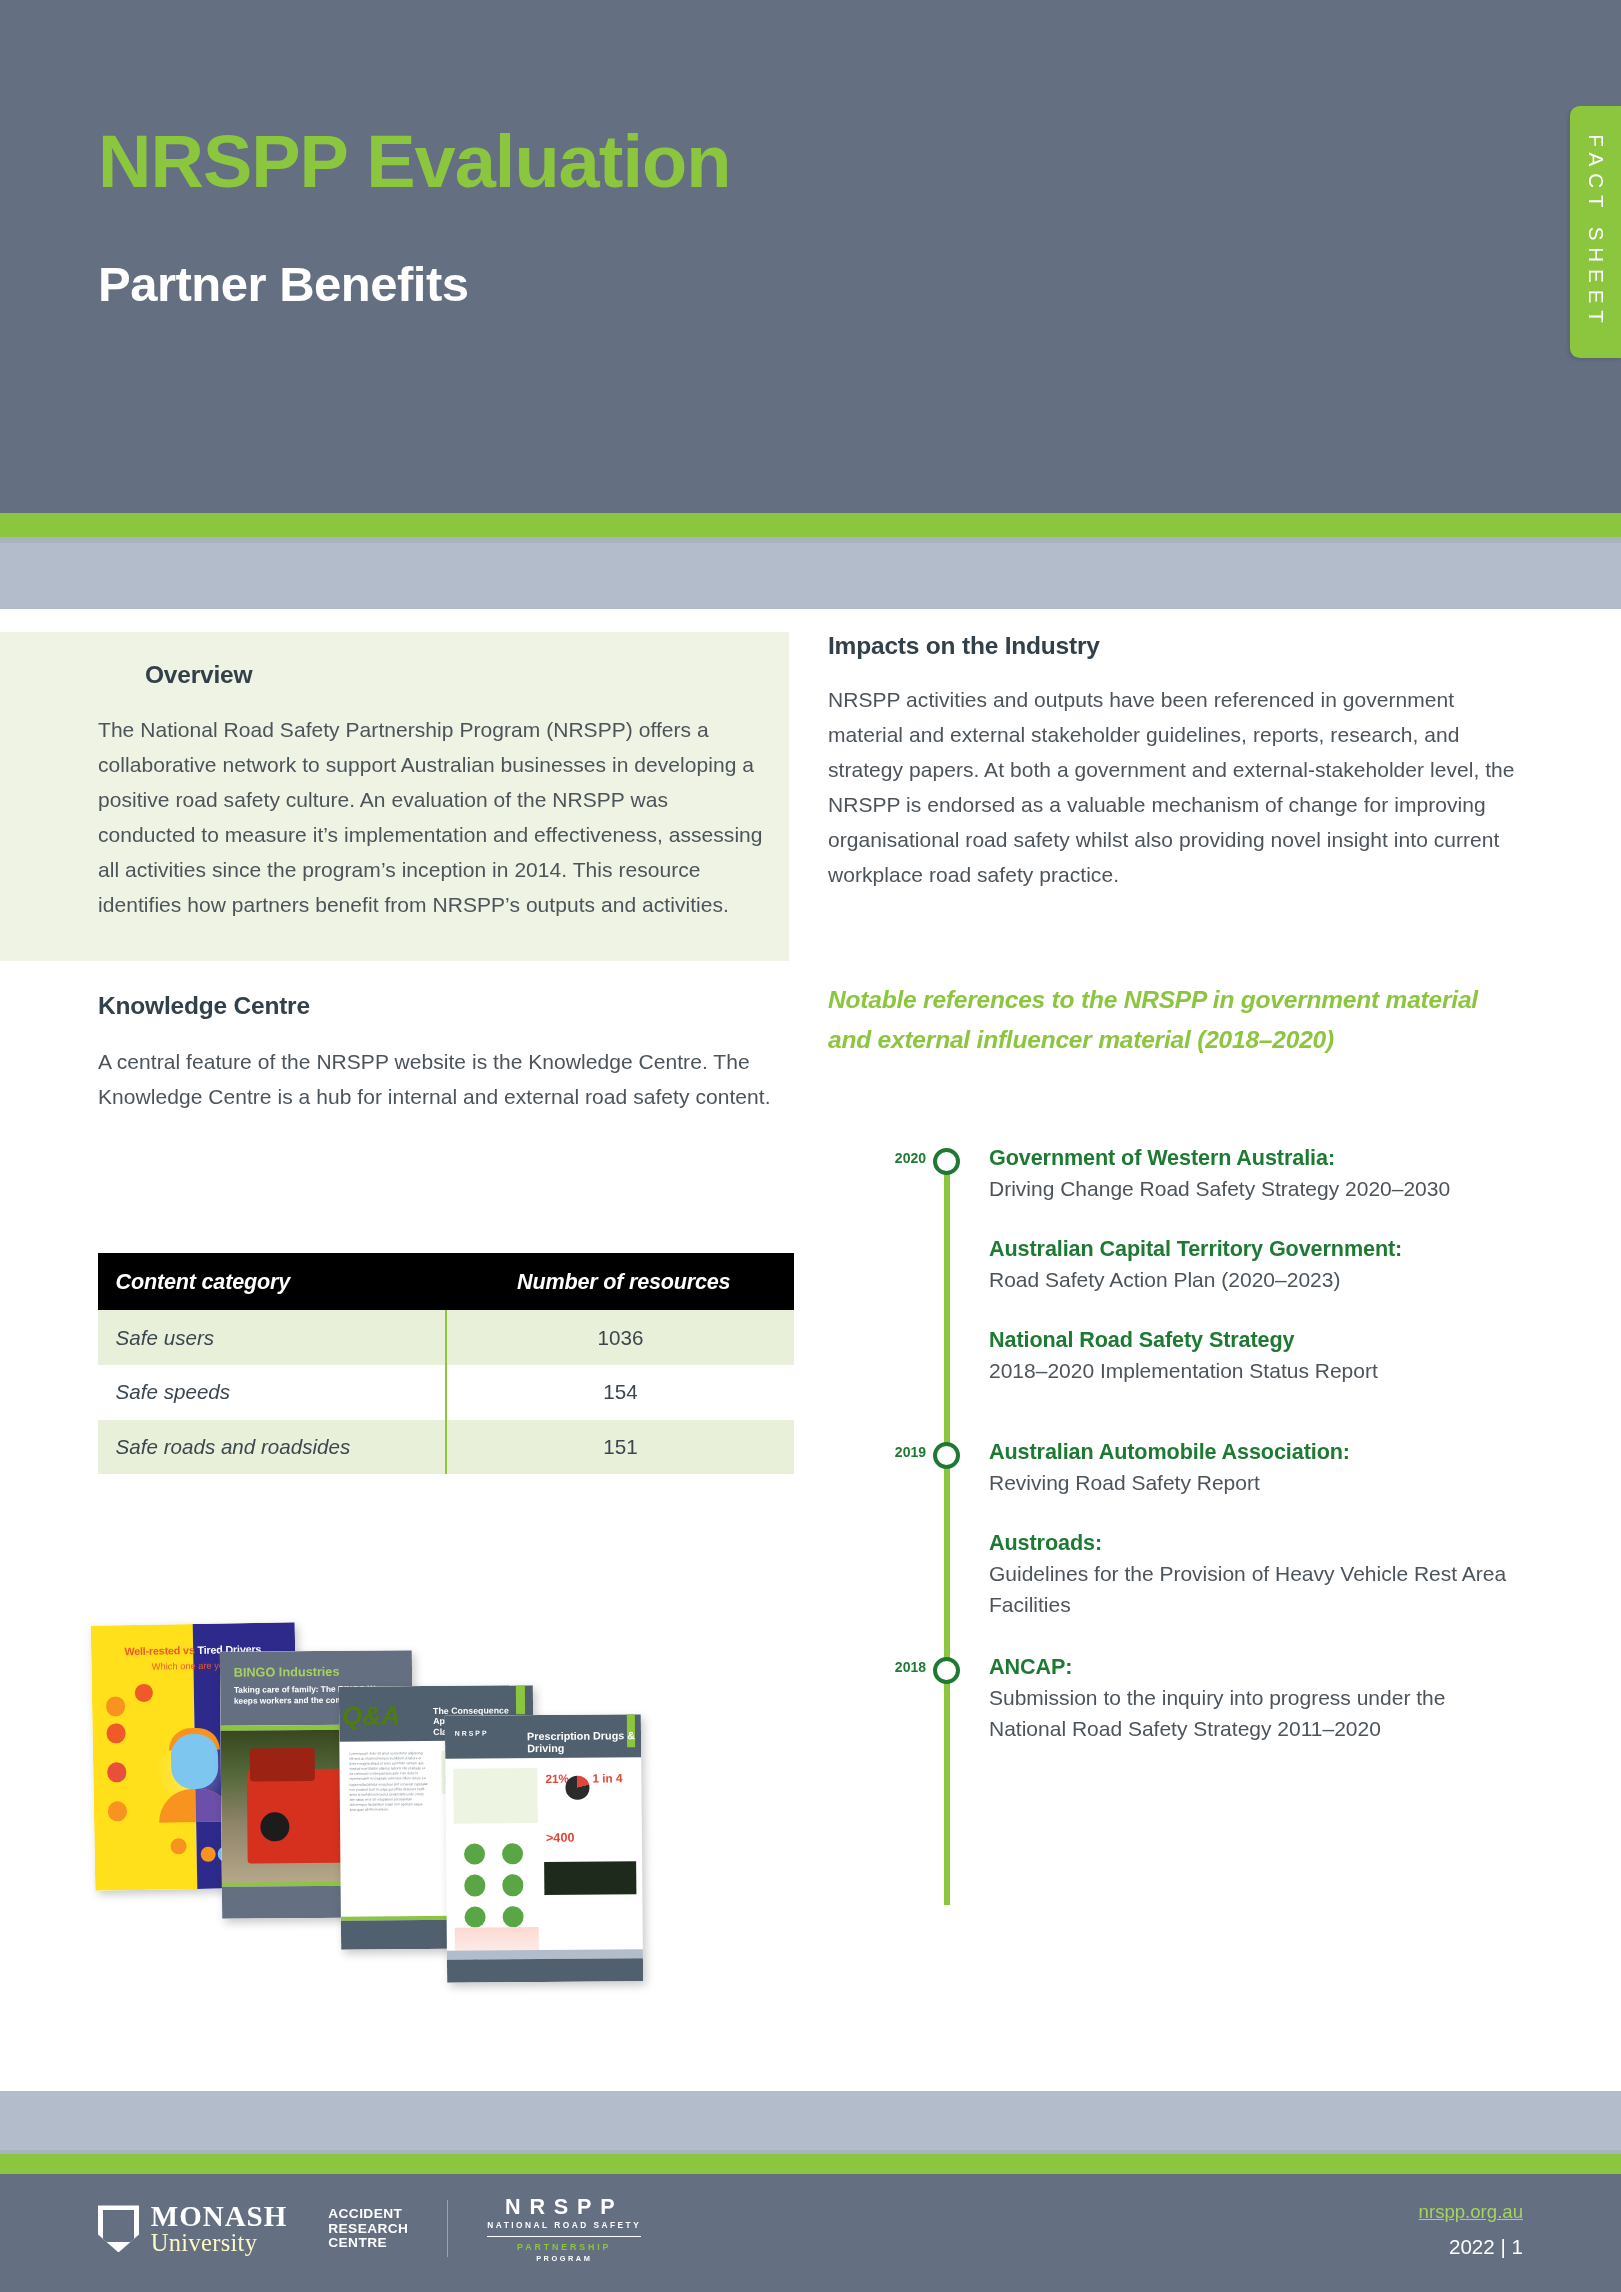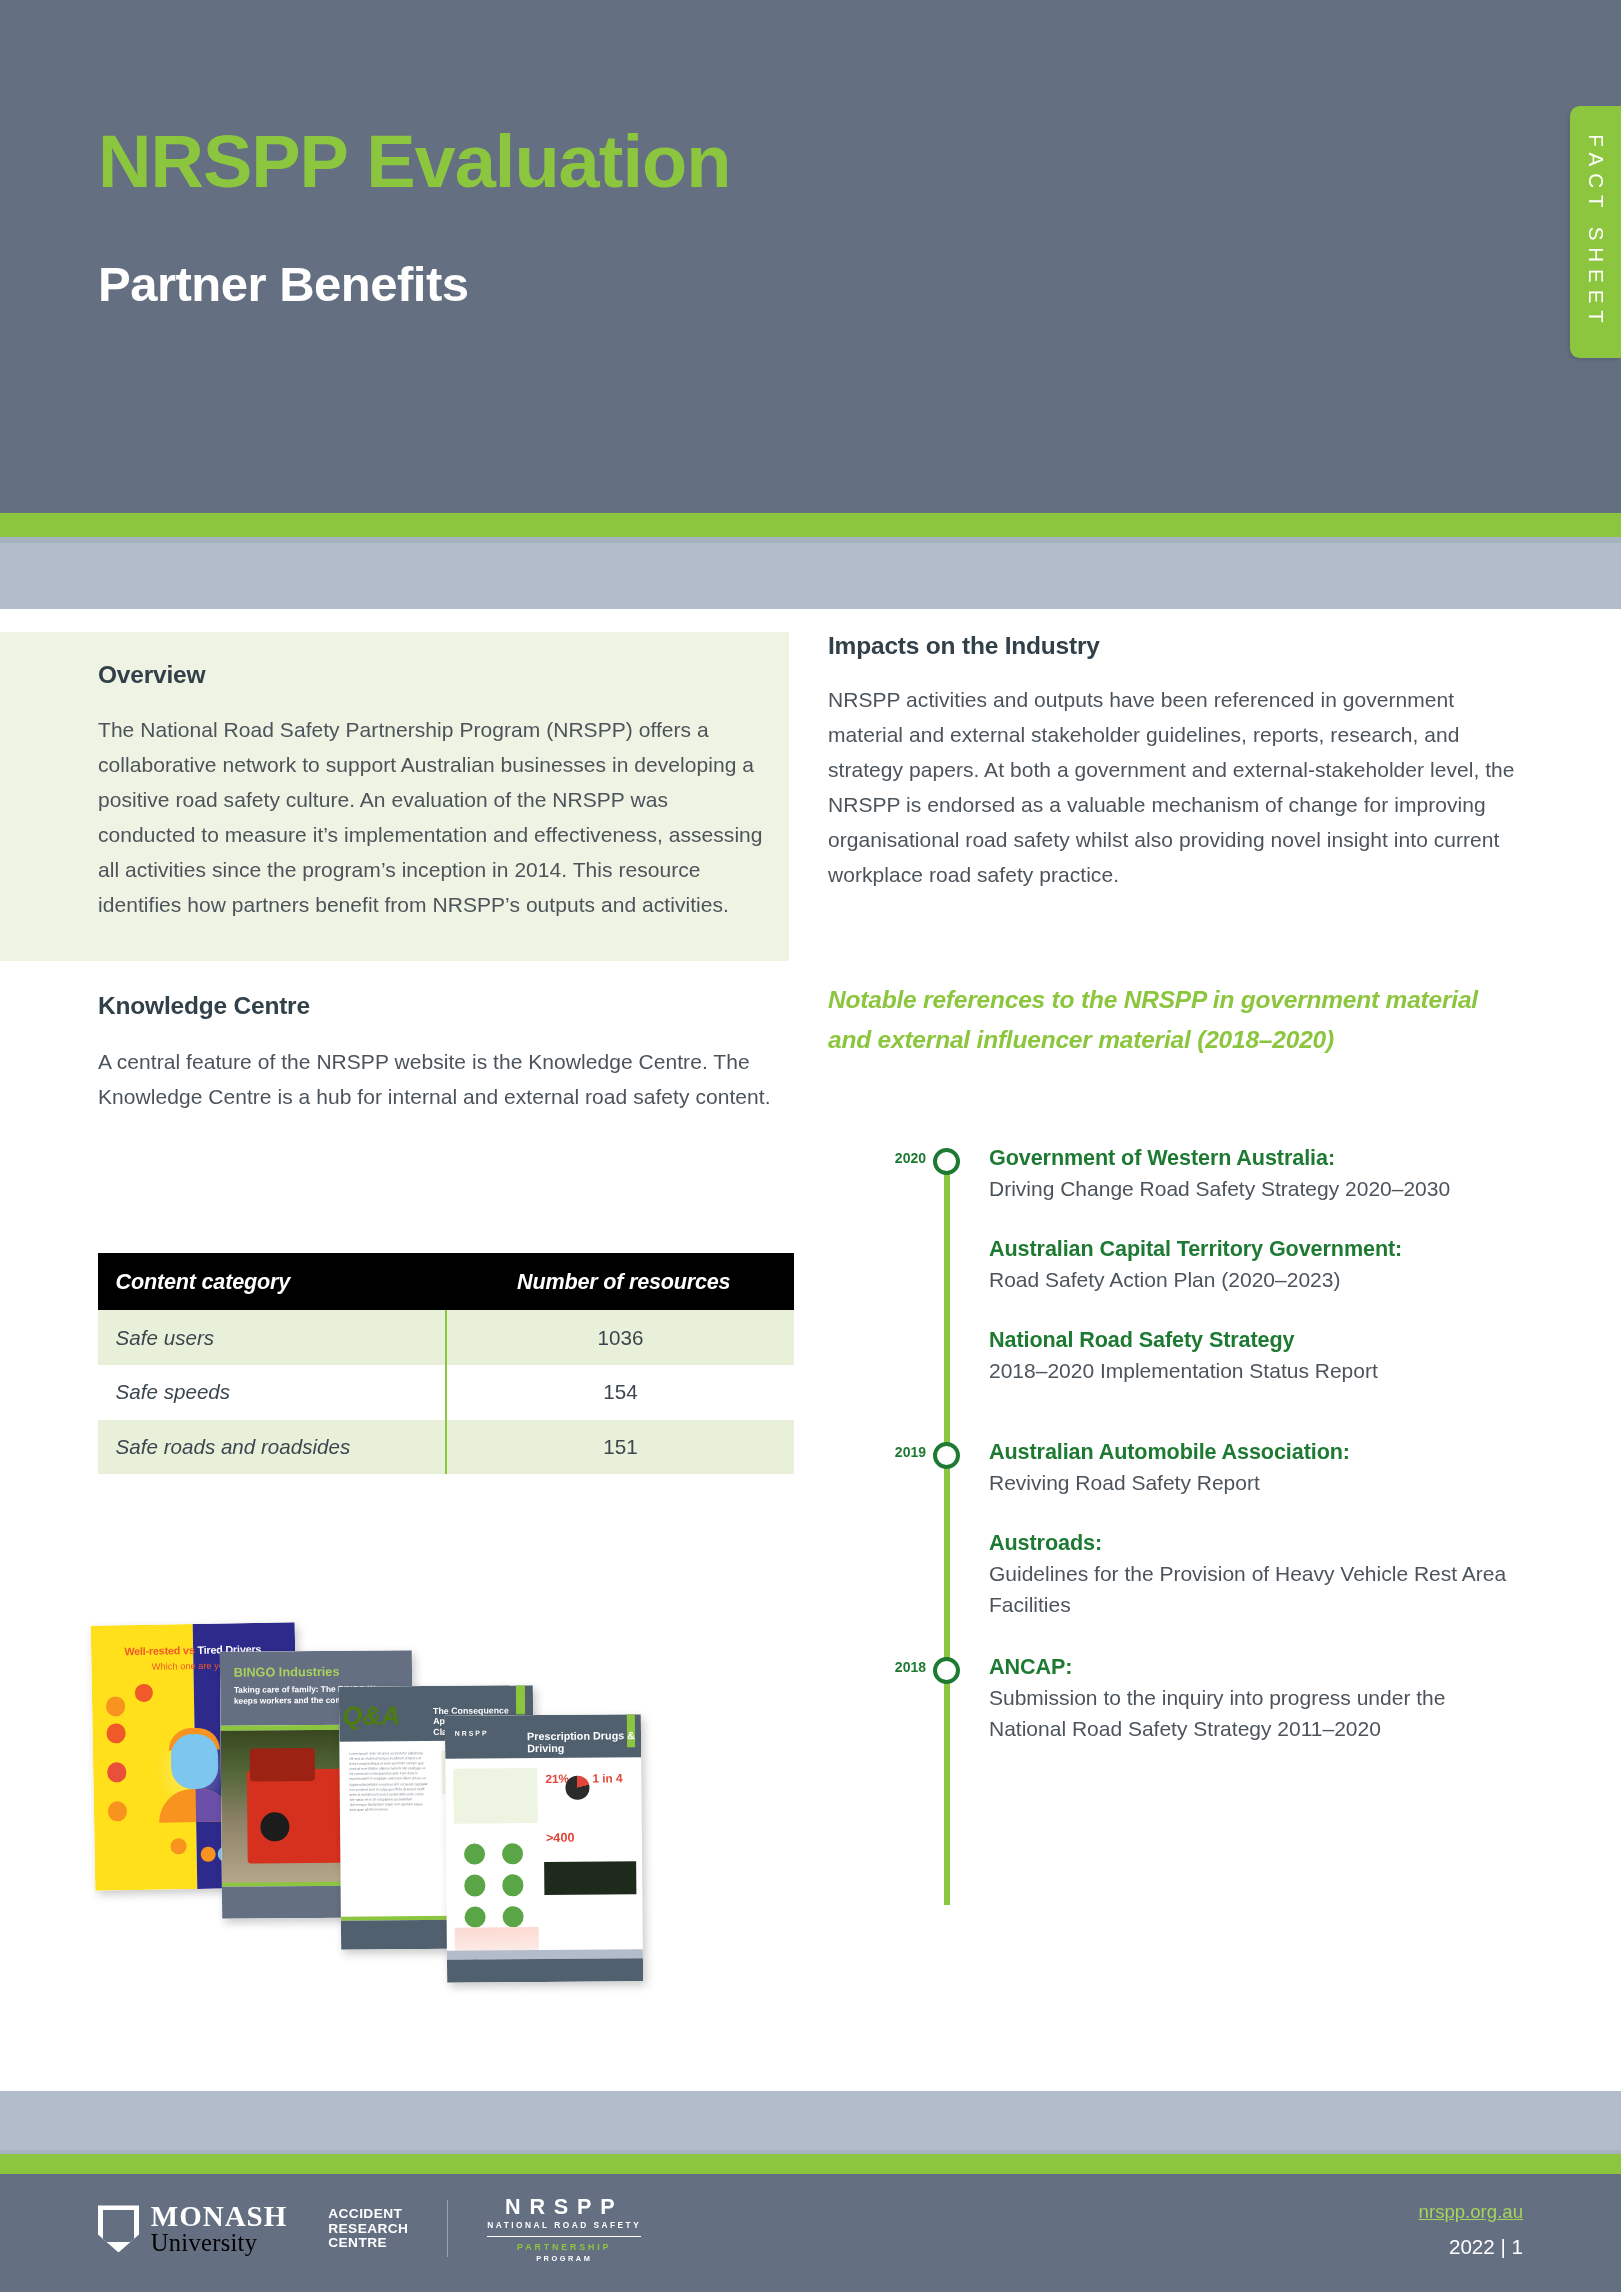--- a/index.html
+++ b/index.html
@@ -55,20 +55,21 @@
   }
 
   
   .overview-panel{
     position:absolute;left:0;top:632px;width:789px;height:329px;
     background:#eff3e3;
   }
   .section-heading{
     font-size:24.5px;font-weight:700;color:#32404a;
     letter-spacing:-0.2px;
+    margin-left:47px;
   }
   .body-text{
     font-size:21px;color:#4c545b;line-height:35px;
     letter-spacing:0.05px;
   }
   .overview-heading{position:absolute;left:98px;top:29px;}
   .overview-body{position:absolute;left:98px;top:80px;width:667px;}
 
   
   .impacts{position:absolute;left:828px;top:632px;width:706px;}
@@ -226,21 +227,21 @@
     width:41px;height:47px;background:#ffffff;
     clip-path:polygon(0 0,100% 0,100% 62%,50% 100%,0 62%);
     position:relative;
   }
   .monash-shield::after{
     content:"";position:absolute;left:4.9px;top:4.9px;right:4.9px;bottom:22%;
     background:#646f82;
   }
   .monash-text{line-height:1;}
   .monash-text .m1{font-family:"Liberation Serif", serif;font-size:29px;font-weight:700;color:#fff;letter-spacing:1px;}
-  .monash-text .m2{font-family:"Liberation Serif", serif;font-size:24.5px;color:#000000;letter-spacing:0.3px;}
+  .monash-text .m2{font-family:"Liberation Serif", serif;font-size:24.5px;color:#fef9c3;letter-spacing:0.3px;}
   .arc-text{margin-left:41px;line-height:14.7px;font-size:13.7px;font-weight:700;color:#ffffff;letter-spacing:0.4px;}
   .logo-div{width:1px;height:57px;background:#9aa3b1;margin-left:39px;margin-right:39px;}
   .nrspp-logo{text-align:center;line-height:1;}
   .nrspp-logo .n1{font-size:21.6px;font-weight:700;color:#fff;letter-spacing:8.8px;}
   .nrspp-logo .n2{font-size:8.3px;font-weight:700;color:#fff;letter-spacing:2.5px;margin-top:3.9px;}
   .nrspp-logo .rule{height:1px;background:#ffffff;margin:6.9px 0 5.9px 0;}
   .nrspp-logo .n3{font-size:8.8px;font-weight:700;color:#8cc63e;letter-spacing:2.9px;}
   .nrspp-logo .n4{font-size:7.4px;font-weight:700;color:#fff;letter-spacing:2.5px;margin-top:2.9px;}
   .footer-right{position:absolute;right:98px;top:27.4px;text-align:right;}
   .footer-url{font-size:18.6px;color:#a6d45c;text-decoration:underline;display:block;}

